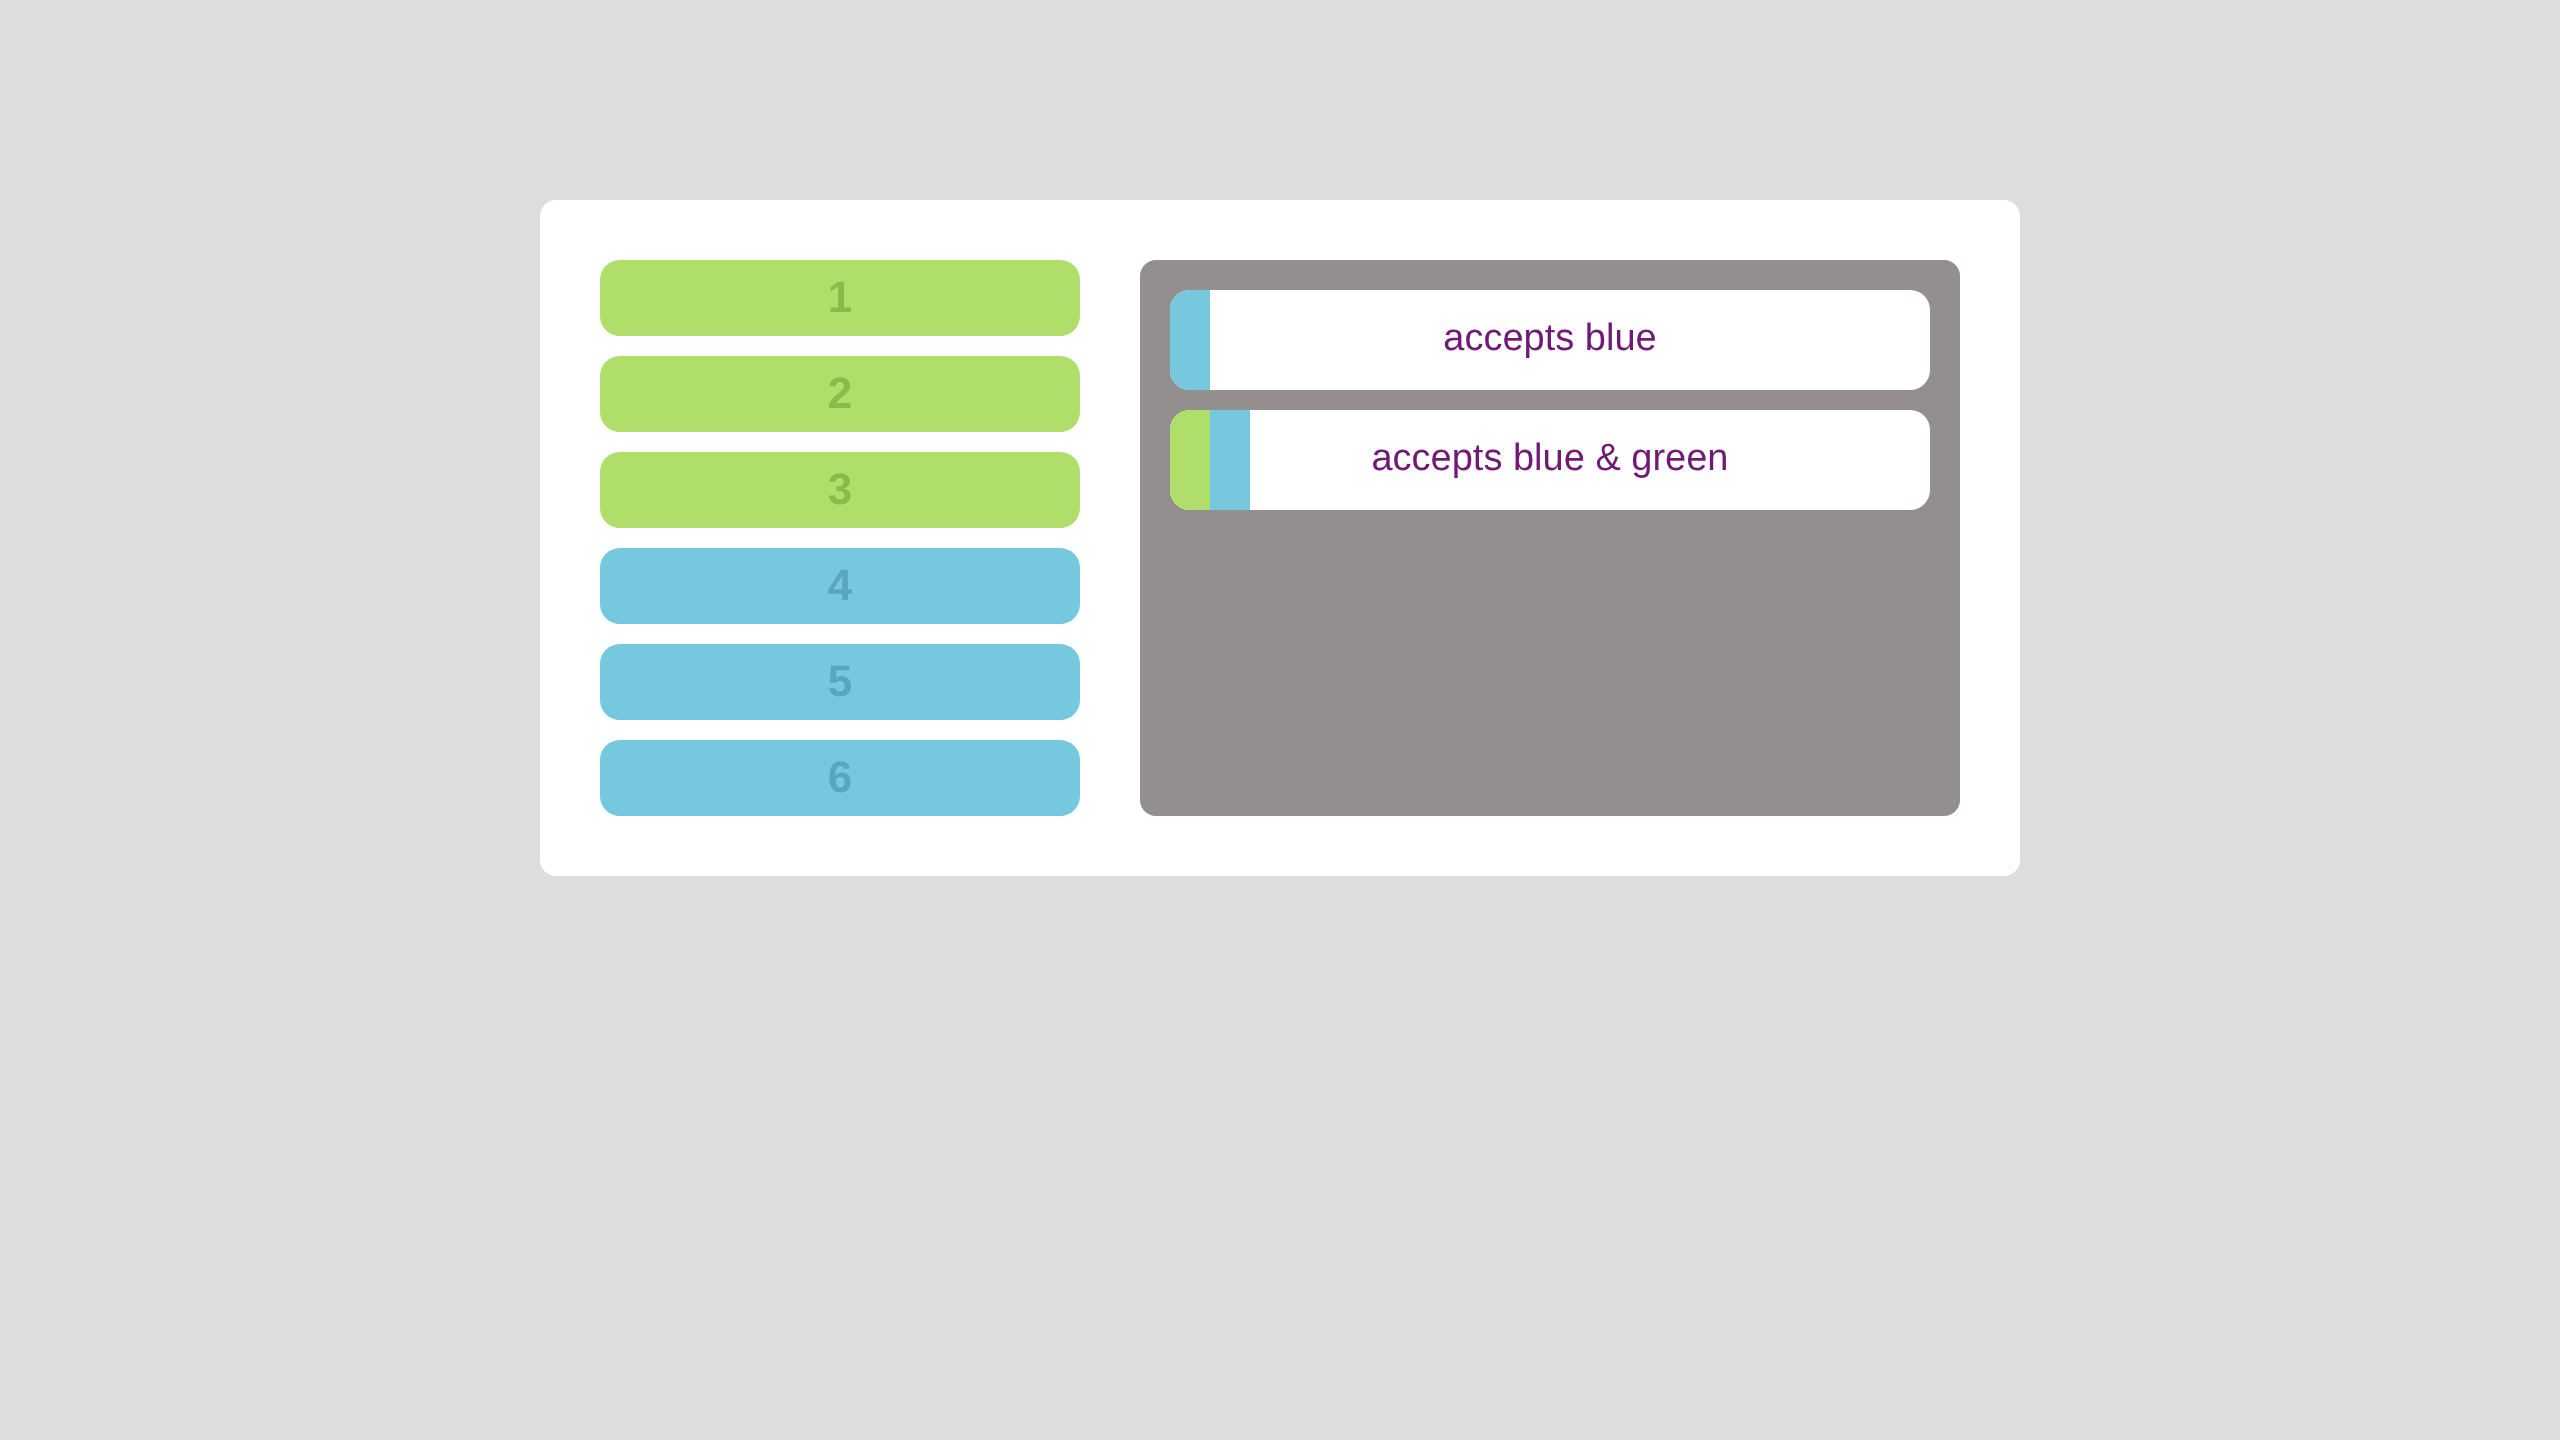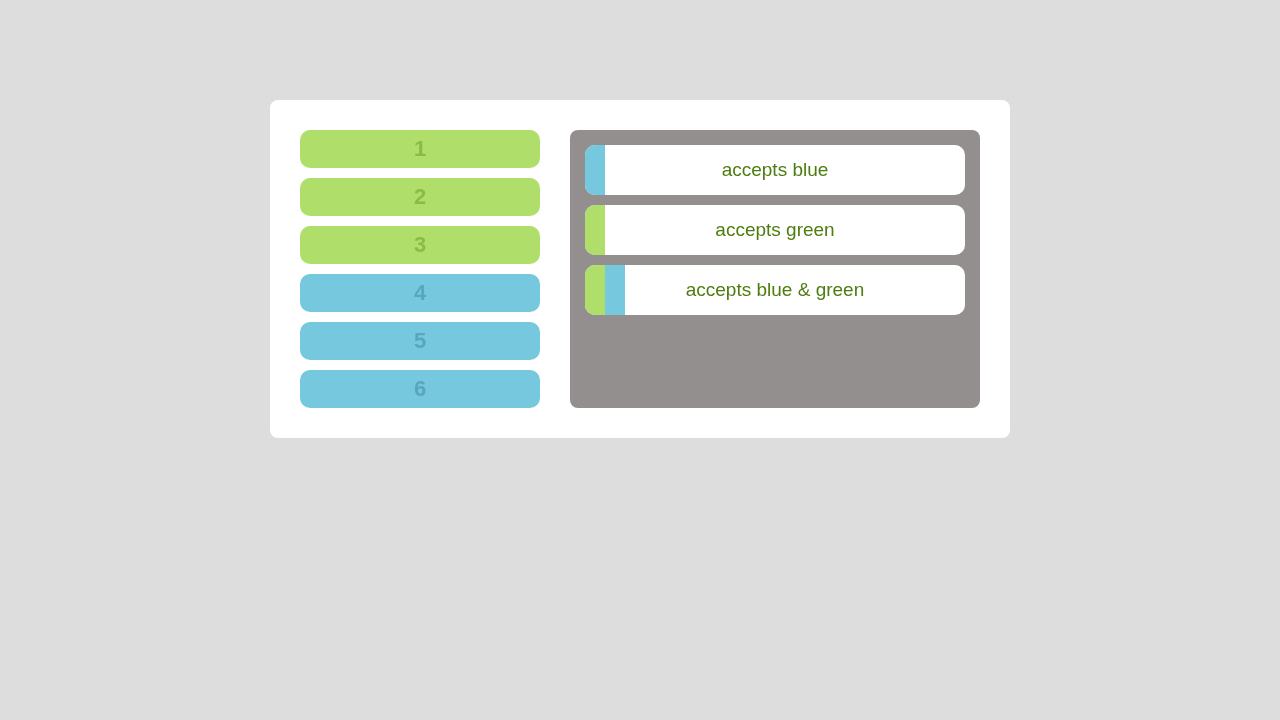--- a/index.html
+++ b/index.html
@@ -43,21 +43,21 @@
       padding: 15px;
     }
     .dropzone {
       position: relative;
       width: 380px; height: 50px;
       background: #ffffff;
       border-radius: 10px;
       margin-bottom: 10px;
       display: flex; align-items: center; justify-content: center;
       overflow: hidden;
-      font-size: 19px; color: #4d7c0f;
+      font-size: 19px; color: #701a75;
     }
     .stripes { position: absolute; left: 0; top: 0; bottom: 0; display: flex; }
     .stripe { width: 20px; height: 100%; }
     .stripe.green { background: #b0de6a; }
     .stripe.blue { background: #76c8df; }
   </style>
 </head>
 <body>
 
 <div class="card">
@@ -73,24 +73,18 @@
   <div class="dropzone-panel">
     <div class="dropzone">
       <div class="stripes">
         <div class="stripe blue"></div>
       </div>
       <span>accepts blue</span>
     </div>
     <div class="dropzone">
       <div class="stripes">
         <div class="stripe green"></div>
-      </div>
-      <span>accepts green</span>
-    </div>
-    <div class="dropzone">
-      <div class="stripes">
-        <div class="stripe green"></div>
         <div class="stripe blue"></div>
       </div>
       <span>accepts blue &amp; green</span>
     </div>
   </div>
 </div>
 
 </body></html>

